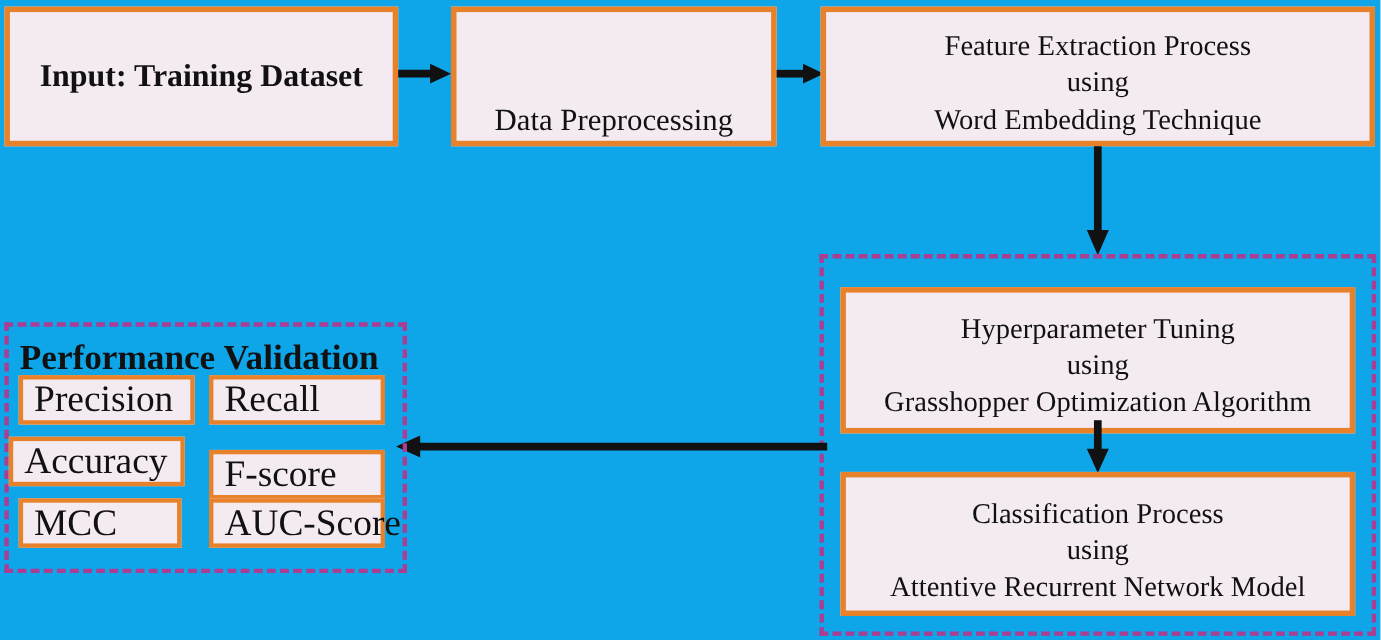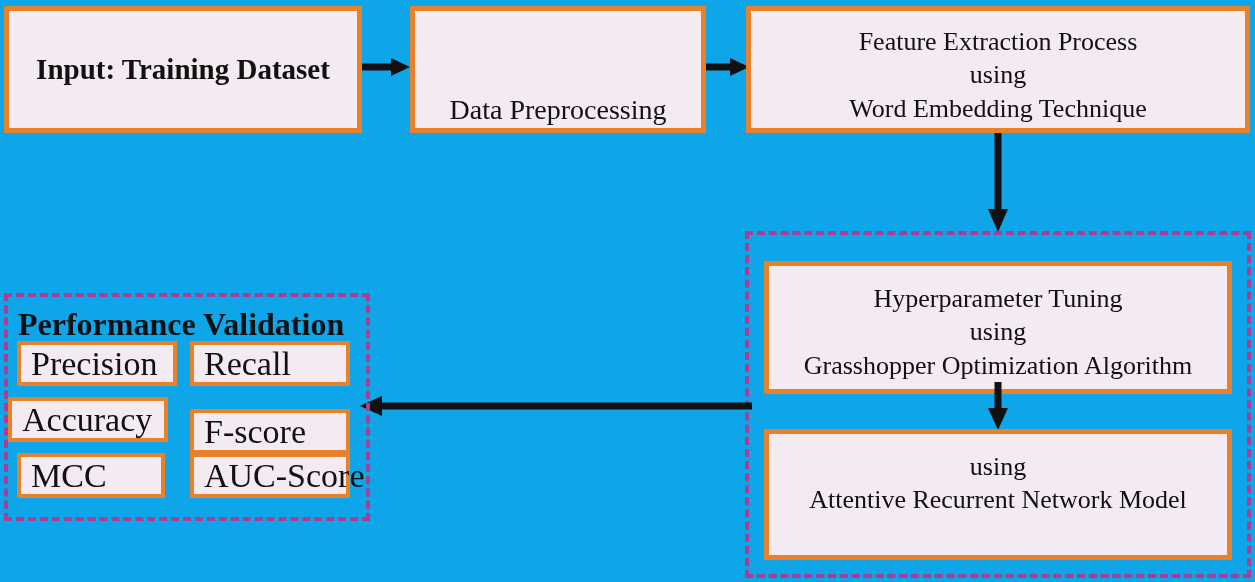--- a/index.html
+++ b/index.html
@@ -122,20 +122,21 @@
   </div>
 
   <div class="arrow" style="left:986px; top:382px; width:24px; height:48px;">
     <svg width="24" height="48" viewBox="0 0 24 48">
       <line x1="12" y1="0" x2="12" y2="30" stroke="#111111" stroke-width="7"></line>
       <polygon points="2,26 22,26 12,48" fill="#111111"></polygon>
     </svg>
   </div>
 
   <div class="pbox fs-b5" style="left:764px; top:429px; width:468px; height:131px; display:block; padding-top:16px;">
+    <span class="ln">Classification Process</span>
     <span class="ln">using</span>
     <span class="ln">Attentive Recurrent Network Model</span>
   </div>
 
   <div class="arrow" style="left:360px; top:395px; width:392px; height:22px;">
     <svg width="392" height="22" viewBox="0 0 392 22">
       <line x1="392" y1="11" x2="18" y2="11" stroke="#111111" stroke-width="7"></line>
       <polygon points="22,1 22,21 0,11" fill="#111111"></polygon>
     </svg>
   </div>

